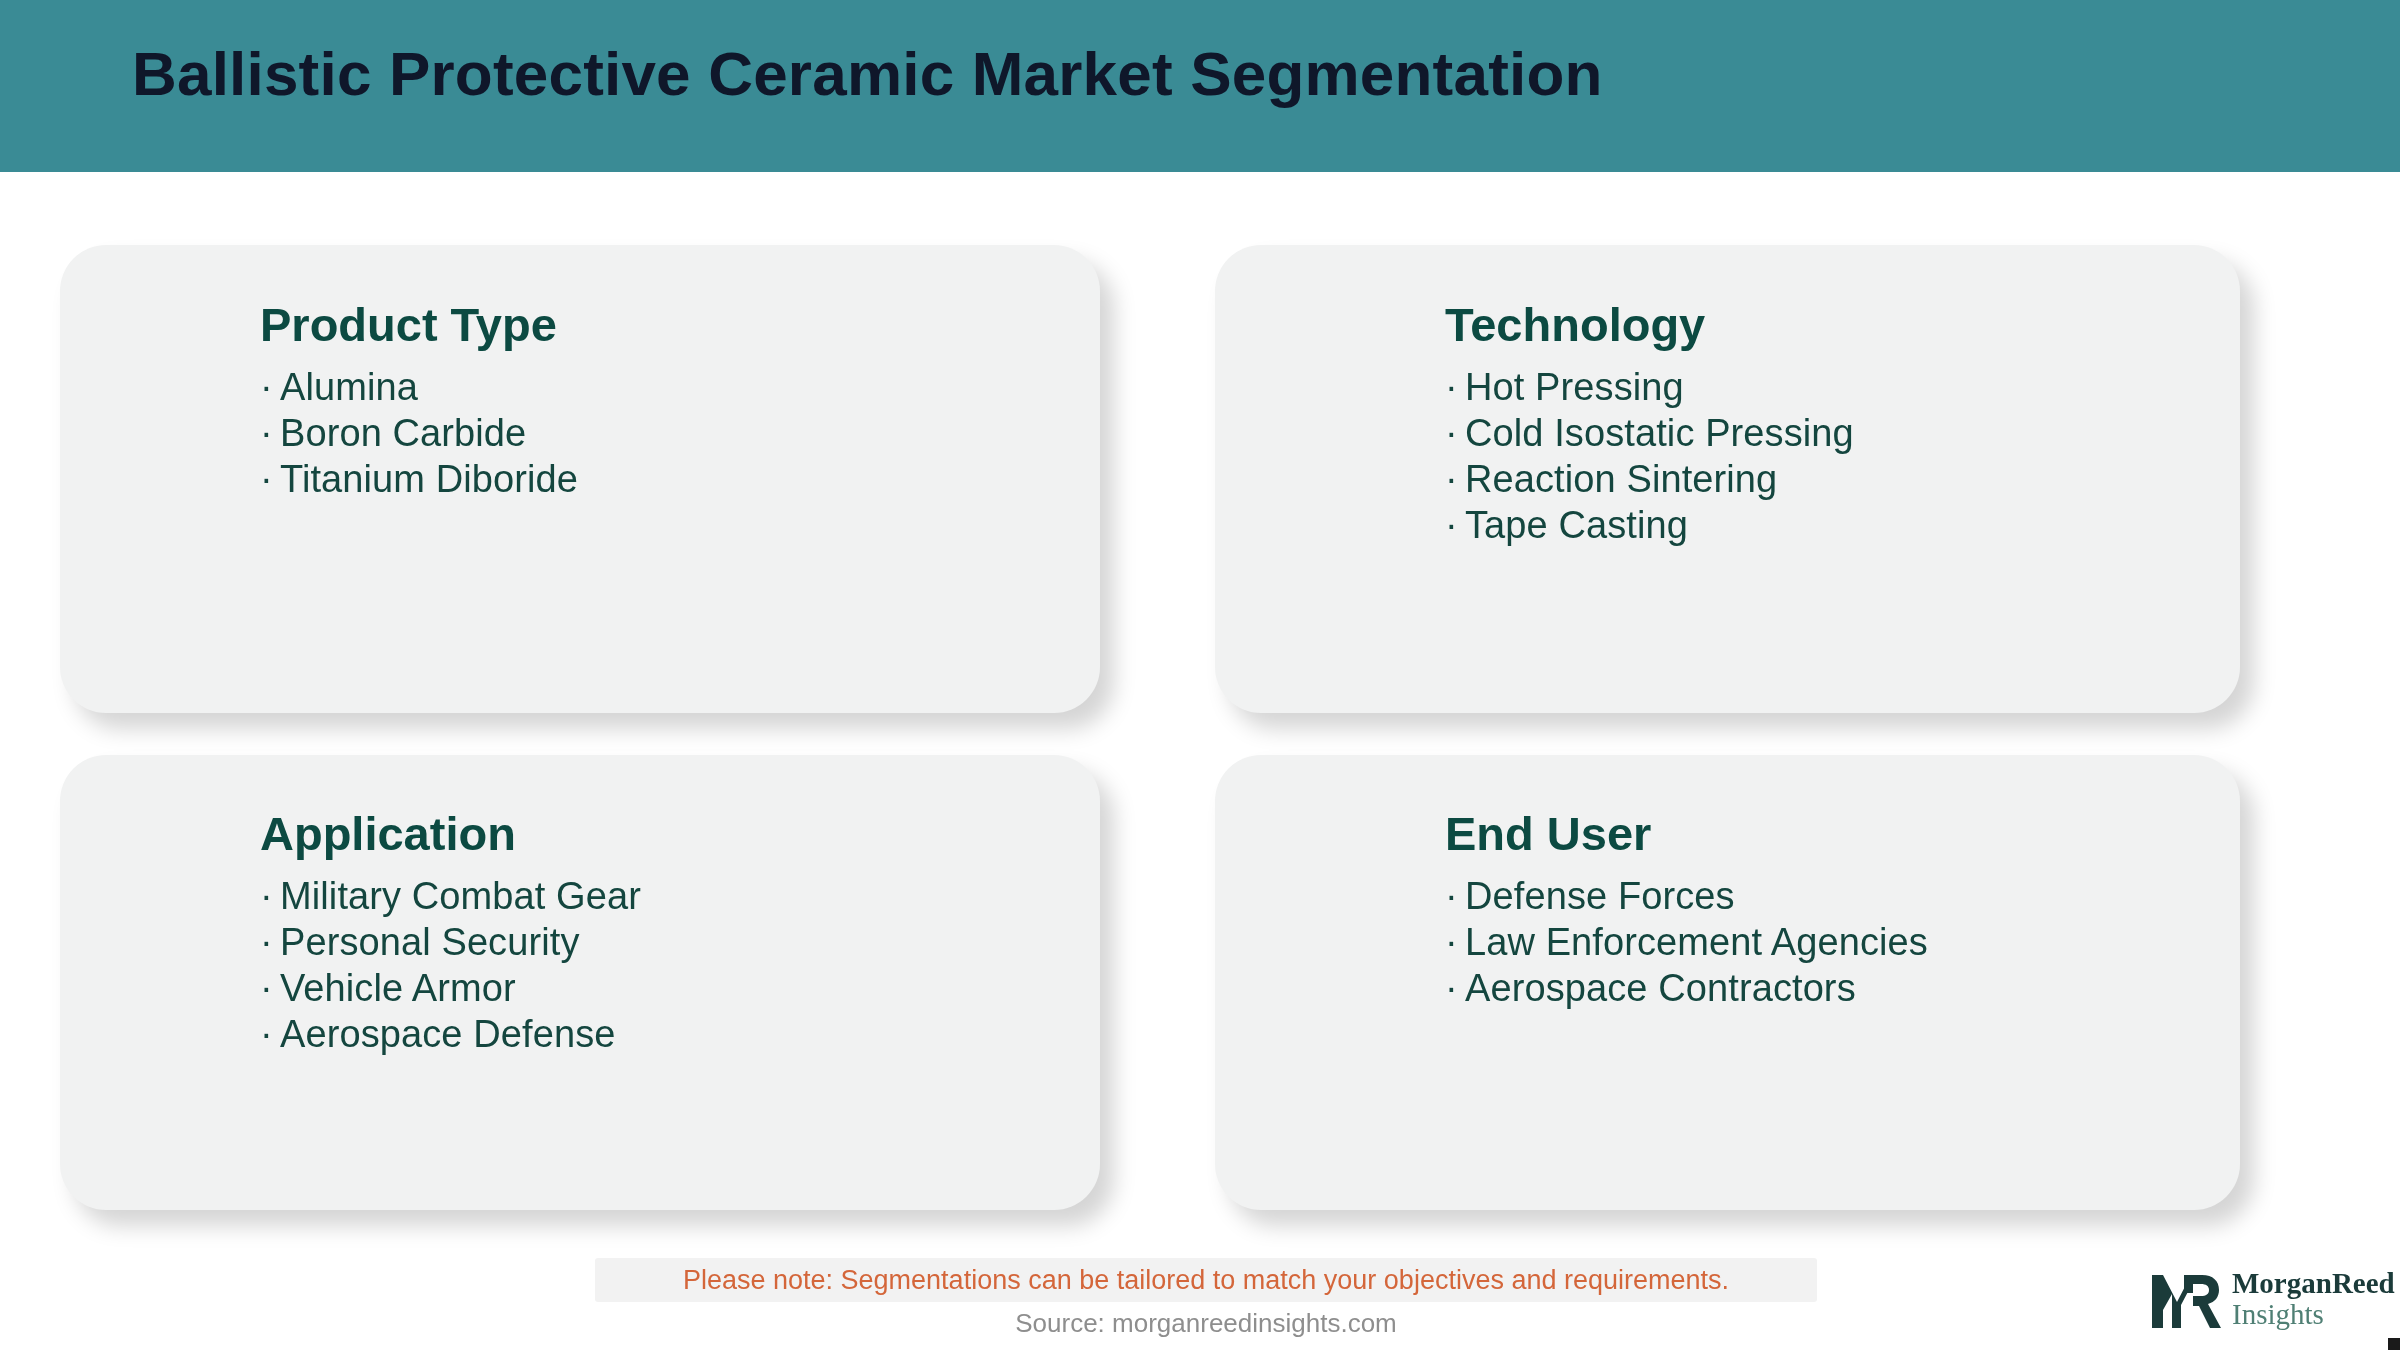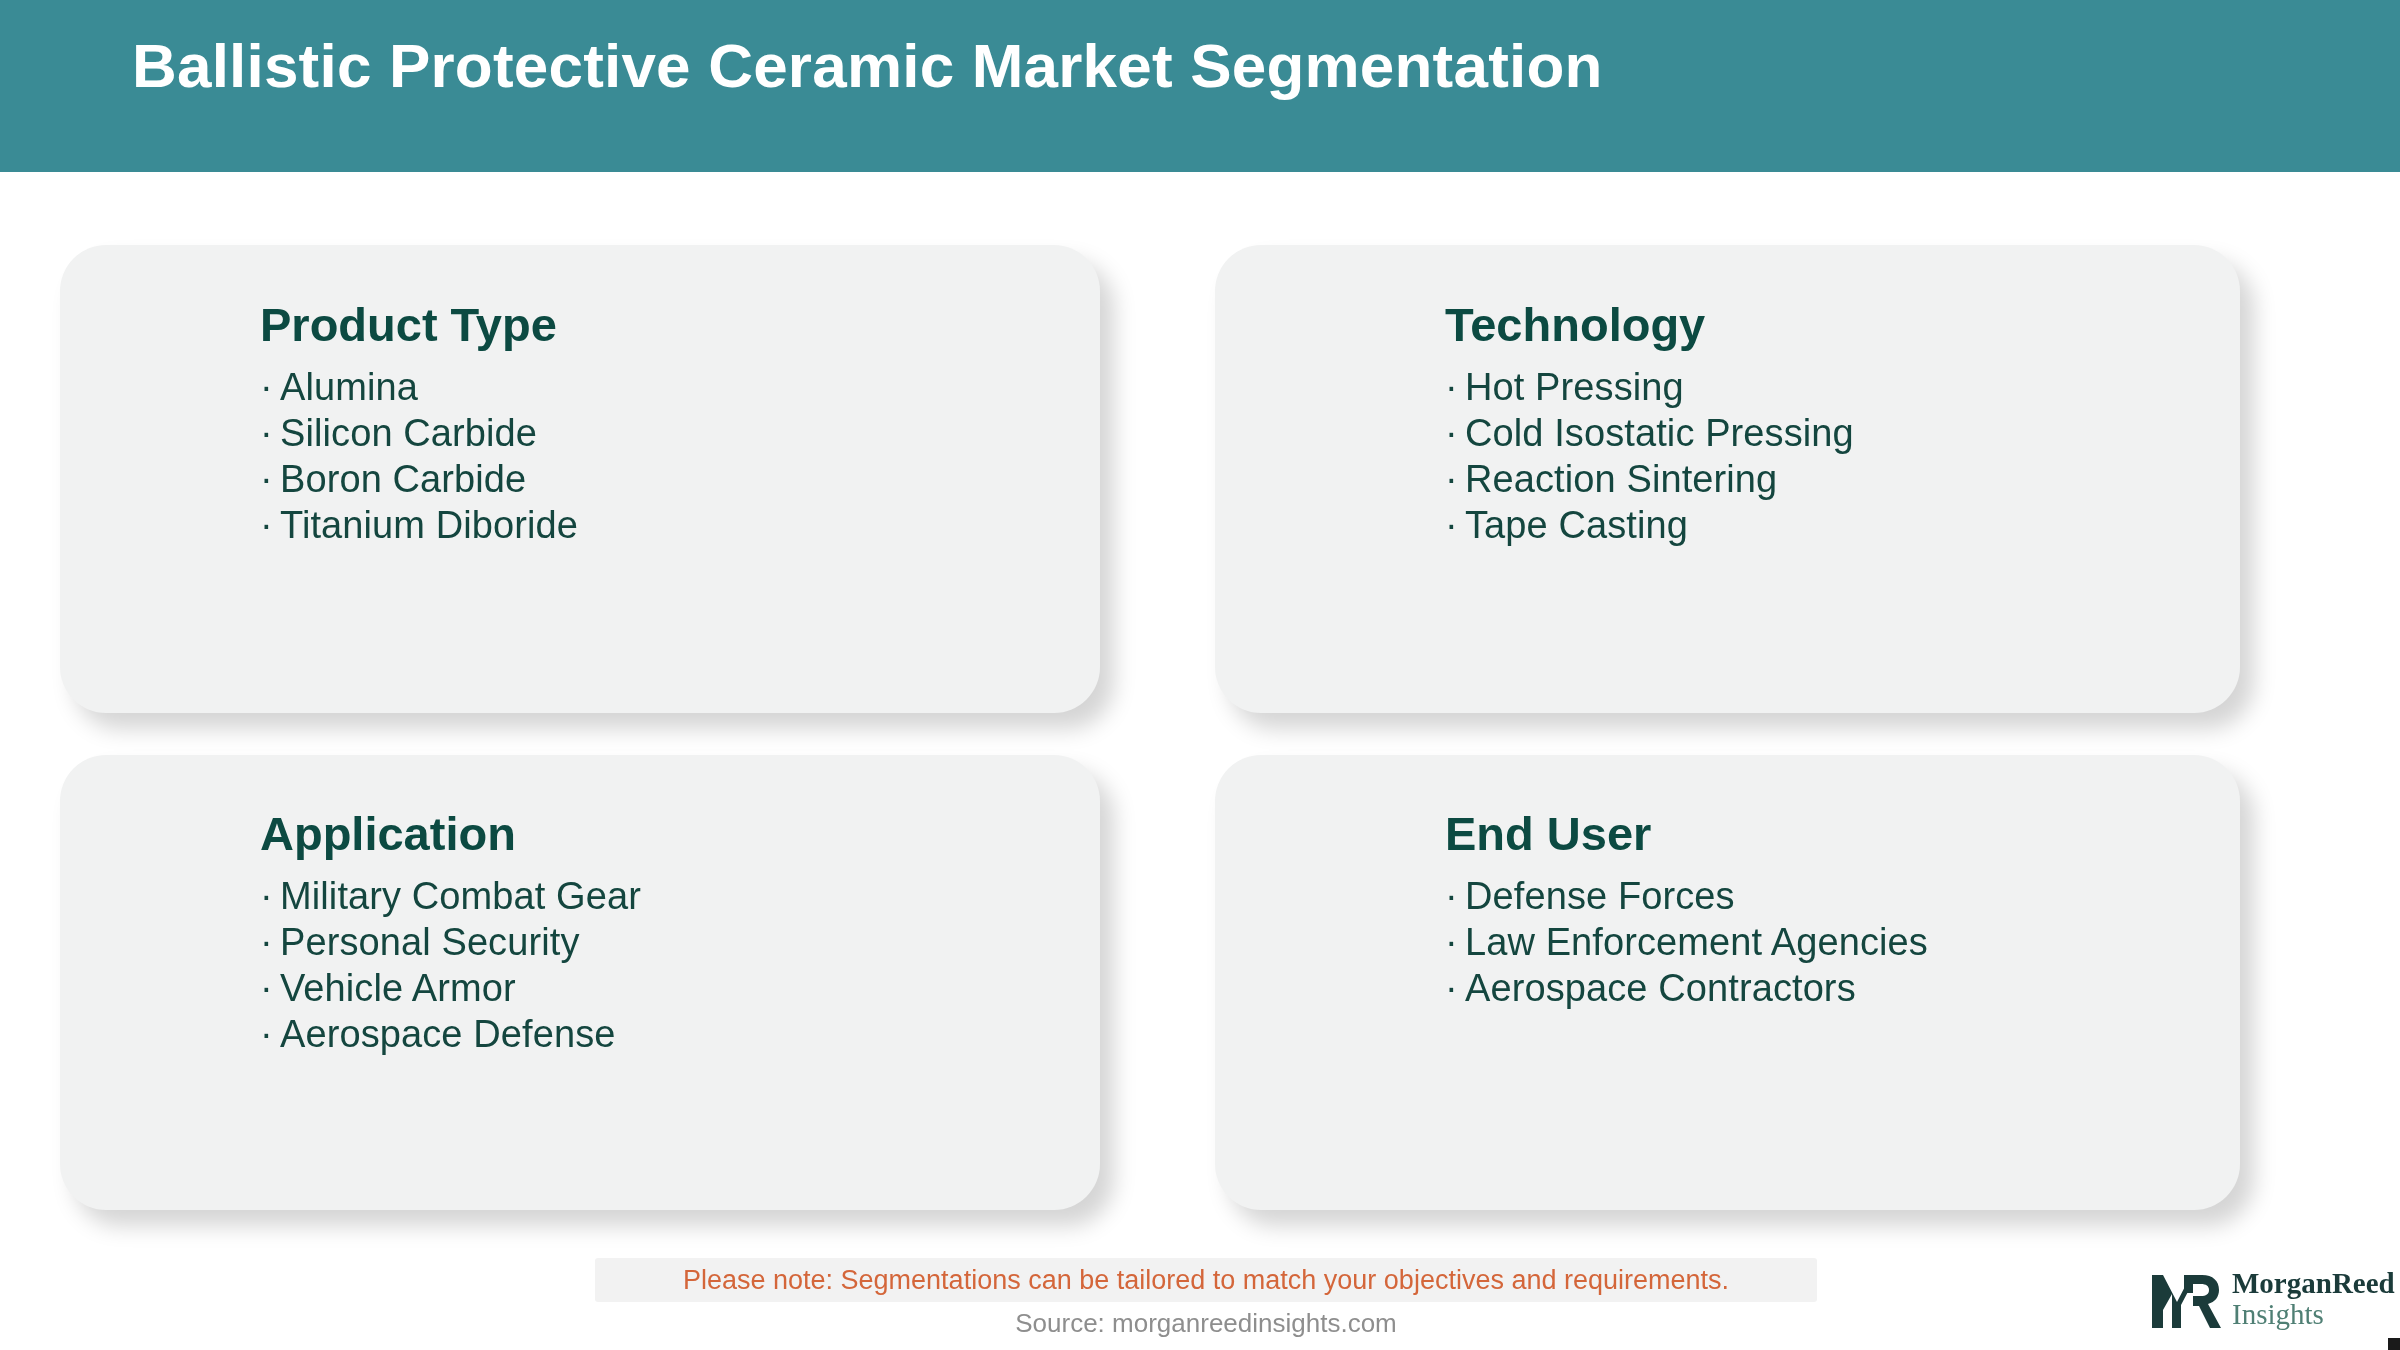--- a/index.html
+++ b/index.html
@@ -24,24 +24,24 @@
     position: absolute;
     left: 0;
     top: 0;
     width: 2400px;
     height: 172px;
     background: #3A8B95;
   }
   .header-title {
     position: absolute;
     left: 132px;
-    top: 32px;
+    top: 40px;
     font-size: 62px;
     font-weight: bold;
-    color: #ffffff;
+    color: #0f172a;
     letter-spacing: 0.2px;
     line-height: 1.1;
     white-space: nowrap;
   }
 
   
   .card {
     position: absolute;
     background: #F1F2F2;
     border-radius: 46px;
@@ -176,21 +176,20 @@
 
   <div class="header-bar">
     <div class="header-title">Ballistic Protective Ceramic Market Segmentation</div>
   </div>
 
   <div class="card r1c1">
     <div class="card-inner">
       <div class="card-title">Product Type</div>
       <ul class="card-list">
         <li><span class="bullet">·</span><span>Alumina</span></li>
-        <li><span class="bullet">·</span><span>Silicon Carbide</span></li>
         <li><span class="bullet">·</span><span>Boron Carbide</span></li>
         <li><span class="bullet">·</span><span>Titanium Diboride</span></li>
       </ul>
     </div>
   </div>
 
   <div class="card r1c2">
     <div class="card-inner">
       <div class="card-title">Technology</div>
       <ul class="card-list">

